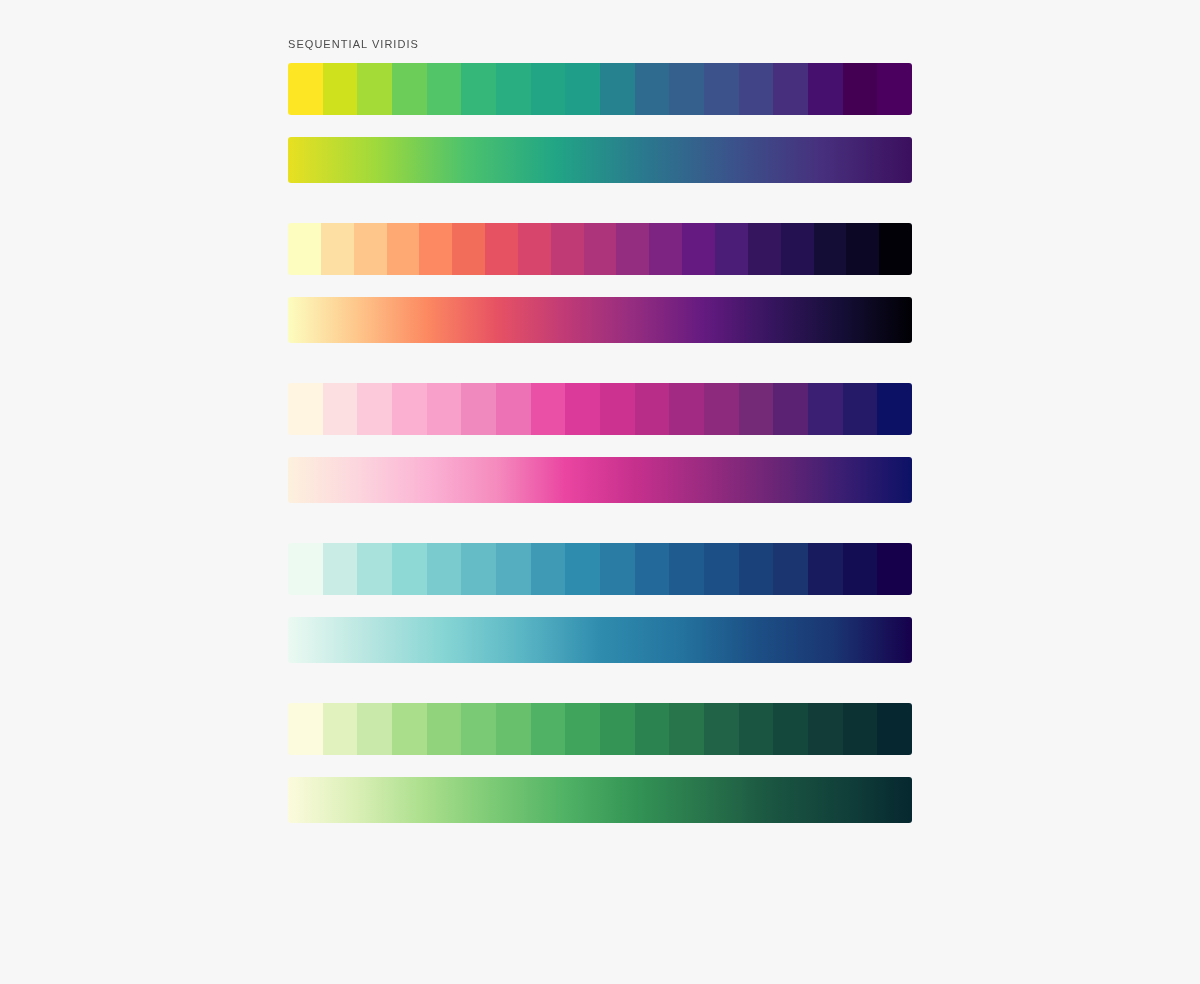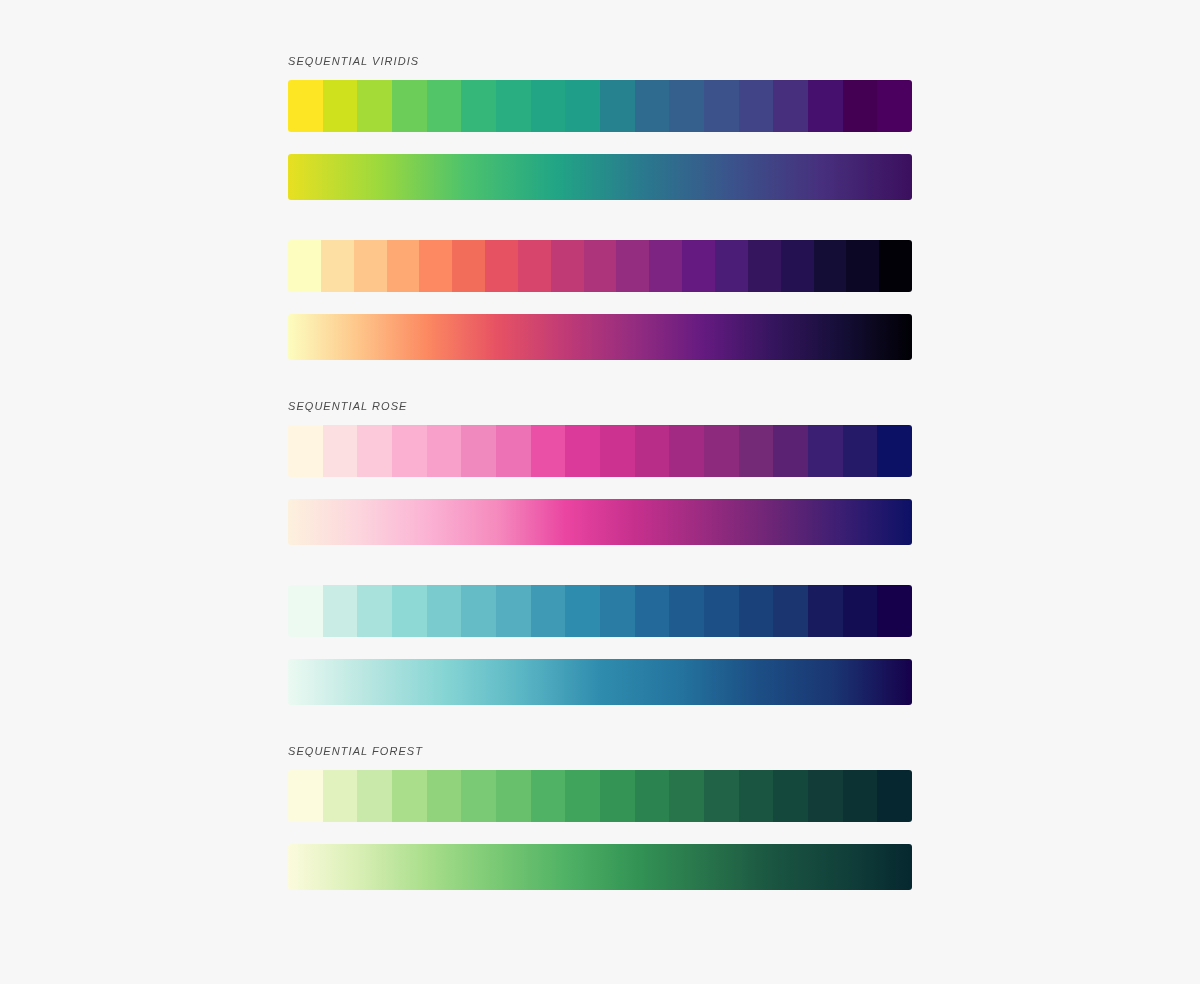--- a/index.html
+++ b/index.html
@@ -15,23 +15,22 @@
   }
   #page {
     width: 1200px;
     height: 984px;
     position: relative;
     box-sizing: border-box;
   }
   .palette-stack {
     position: absolute;
     left: 288px;
-    top: 55px;
+    top: 38px;
     width: 624px;
-    font-style: italic;
   }
   .palette-group {
     margin-bottom: 40px;
   }
   .palette-group:last-child {
     margin-bottom: 0;
   }
   .palette-label {
     font-size: 11px;
     letter-spacing: 1.05px;
@@ -106,21 +105,20 @@
           <div class="swatch" title="#4c1d77" style="background: rgb(76, 29, 119);"></div>
           <div class="swatch" title="#35155e" style="background: rgb(53, 21, 94);"></div>
           <div class="swatch" title="#231151" style="background: rgb(35, 17, 81);"></div>
           <div class="swatch" title="#140e36" style="background: rgb(20, 14, 54);"></div>
           <div class="swatch" title="#0b0724" style="background: rgb(11, 7, 36);"></div>
           <div class="swatch" title="#030108" style="background: rgb(3, 1, 8);"></div>
         </div>
         <div class="gradient-bar" style="background: linear-gradient(to right, rgb(252, 253, 191), rgb(254, 198, 138), rgb(252, 137, 97), rgb(231, 82, 99), rgb(192, 58, 118), rgb(148, 44, 128), rgb(100, 26, 128), rgb(53, 21, 94), rgb(20, 14, 54), rgb(0, 0, 4));"></div>
       </div>
       <div class="palette-group">
-        <div class="palette-label">SEQUENTIAL ROSE</div>
         <div class="swatch-row">
           <div class="swatch" title="#fff5e0" style="background: rgb(255, 245, 224);"></div>
           <div class="swatch" title="#fcdfe0" style="background: rgb(252, 223, 224);"></div>
           <div class="swatch" title="#fbc9da" style="background: rgb(251, 201, 218);"></div>
           <div class="swatch" title="#fbb0d2" style="background: rgb(251, 176, 210);"></div>
           <div class="swatch" title="#f9a0ca" style="background: rgb(249, 160, 202);"></div>
           <div class="swatch" title="#f089be" style="background: rgb(240, 137, 190);"></div>
           <div class="swatch" title="#ed72b5" style="background: rgb(237, 114, 181);"></div>
           <div class="swatch" title="#e950a6" style="background: rgb(233, 80, 166);"></div>
           <div class="swatch" title="#dc3a9a" style="background: rgb(220, 58, 154);"></div>
@@ -153,21 +151,20 @@
           <div class="swatch" title="#1c4f85" style="background: rgb(28, 79, 133);"></div>
           <div class="swatch" title="#1a4179" style="background: rgb(26, 65, 121);"></div>
           <div class="swatch" title="#1b3570" style="background: rgb(27, 53, 112);"></div>
           <div class="swatch" title="#181b5e" style="background: rgb(24, 27, 94);"></div>
           <div class="swatch" title="#130d53" style="background: rgb(19, 13, 83);"></div>
           <div class="swatch" title="#16004c" style="background: rgb(22, 0, 76);"></div>
         </div>
         <div class="gradient-bar" style="background: linear-gradient(to right, rgb(235, 250, 242), rgb(185, 230, 225), rgb(134, 213, 212), rgb(90, 182, 196), rgb(47, 140, 174), rgb(36, 116, 159), rgb(28, 79, 133), rgb(26, 53, 114), rgb(22, 0, 76));"></div>
       </div>
       <div class="palette-group">
-        <div class="palette-label">SEQUENTIAL FOREST</div>
         <div class="swatch-row">
           <div class="swatch" title="#fcfbdd" style="background: rgb(252, 251, 221);"></div>
           <div class="swatch" title="#e2f2be" style="background: rgb(226, 242, 190);"></div>
           <div class="swatch" title="#c9e9ab" style="background: rgb(201, 233, 171);"></div>
           <div class="swatch" title="#aade8b" style="background: rgb(170, 222, 139);"></div>
           <div class="swatch" title="#91d37c" style="background: rgb(145, 211, 124);"></div>
           <div class="swatch" title="#7ac974" style="background: rgb(122, 201, 116);"></div>
           <div class="swatch" title="#68c06c" style="background: rgb(104, 192, 108);"></div>
           <div class="swatch" title="#50b265" style="background: rgb(80, 178, 101);"></div>
           <div class="swatch" title="#41a45d" style="background: rgb(65, 164, 93);"></div>

